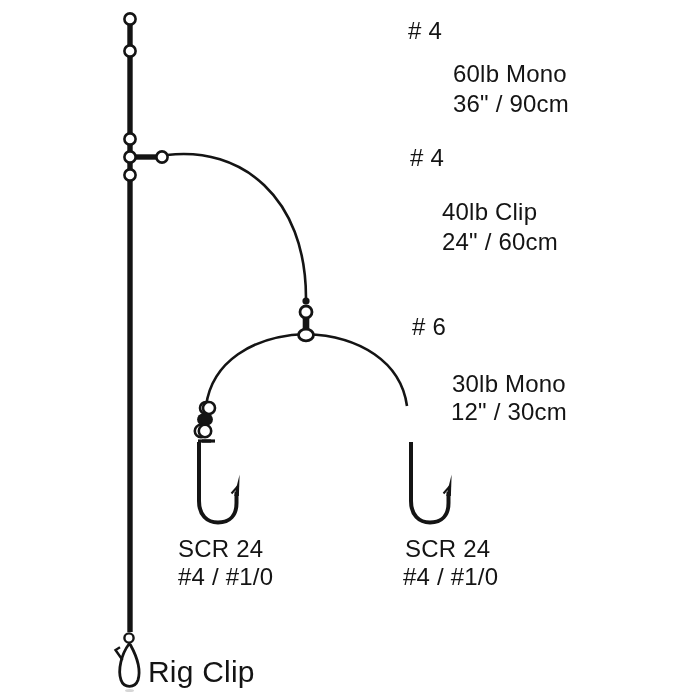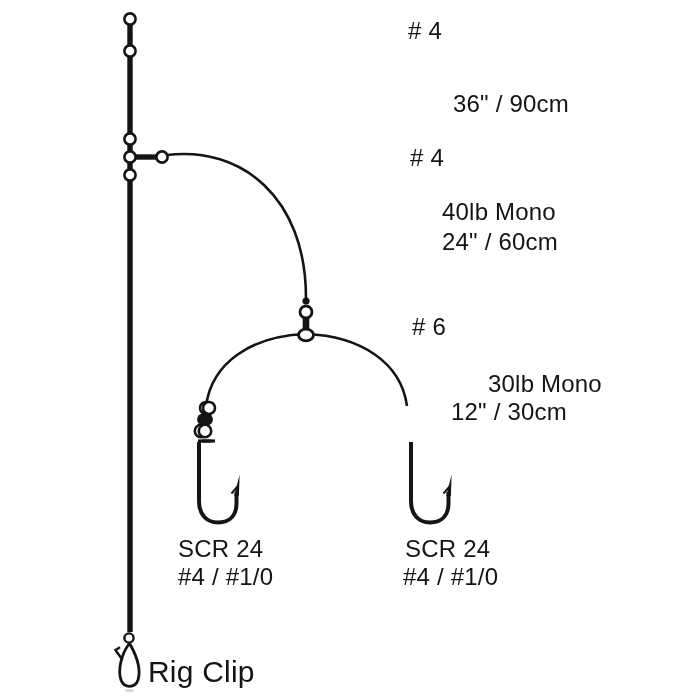--- a/index.html
+++ b/index.html
@@ -98,28 +98,29 @@
       <g>
         <circle cx="129" cy="638" r="4.6" fill="var(--background)" stroke="currentColor" stroke-width="2.4"></circle>
         <path d="M 129 644 C 121.5 654, 117.5 670, 121 680 C 124 688.5, 135 688.5, 138 680 C 141 670, 136.5 656, 130.5 645 Z" fill="var(--background)" stroke="currentColor" stroke-width="2.8" stroke-linejoin="round"></path>
         <path d="M 122.5 660 L 115.5 650 L 120 647.2" fill="none" stroke="currentColor" stroke-width="2.4"></path>
         <ellipse cx="129.5" cy="690.5" rx="4.5" ry="1.6" fill="#b5b5b5" opacity="0.55"></ellipse>
       </g>
     </g>
   </svg>
 
   <div class="lbl" style="left:408px; top:18px;"># 4</div>
+  <div class="lbl" style="left:453px; top:61px;">60lb Mono</div>
   <div class="lbl" style="left:453px; top:91px;">36" / 90cm</div>
 
   <div class="lbl" style="left:410px; top:145px;"># 4</div>
-  <div class="lbl" style="left:442px; top:199px;">40lb Mono</div>
+  <div class="lbl" style="left:442px; top:199px;">40lb Clip</div>
   <div class="lbl" style="left:442px; top:229px;">24" / 60cm</div>
 
   <div class="lbl" style="left:412px; top:314px;"># 6</div>
-  <div class="lbl" style="left:452px; top:371px;margin-left:36px;">30lb Mono</div>
+  <div class="lbl" style="left:452px; top:371px;">30lb Mono</div>
   <div class="lbl" style="left:451px; top:399px;">12" / 30cm</div>
 
   <div class="lbl" style="left:178px; top:536px;">SCR 24</div>
   <div class="lbl" style="left:178px; top:564px;">#4 / #1/0</div>
 
   <div class="lbl" style="left:405px; top:536px;">SCR 24</div>
   <div class="lbl" style="left:403px; top:564px;">#4 / #1/0</div>
 
   <div class="lbl big" style="left:148px; top:655px;">Rig Clip</div>
 </div>

